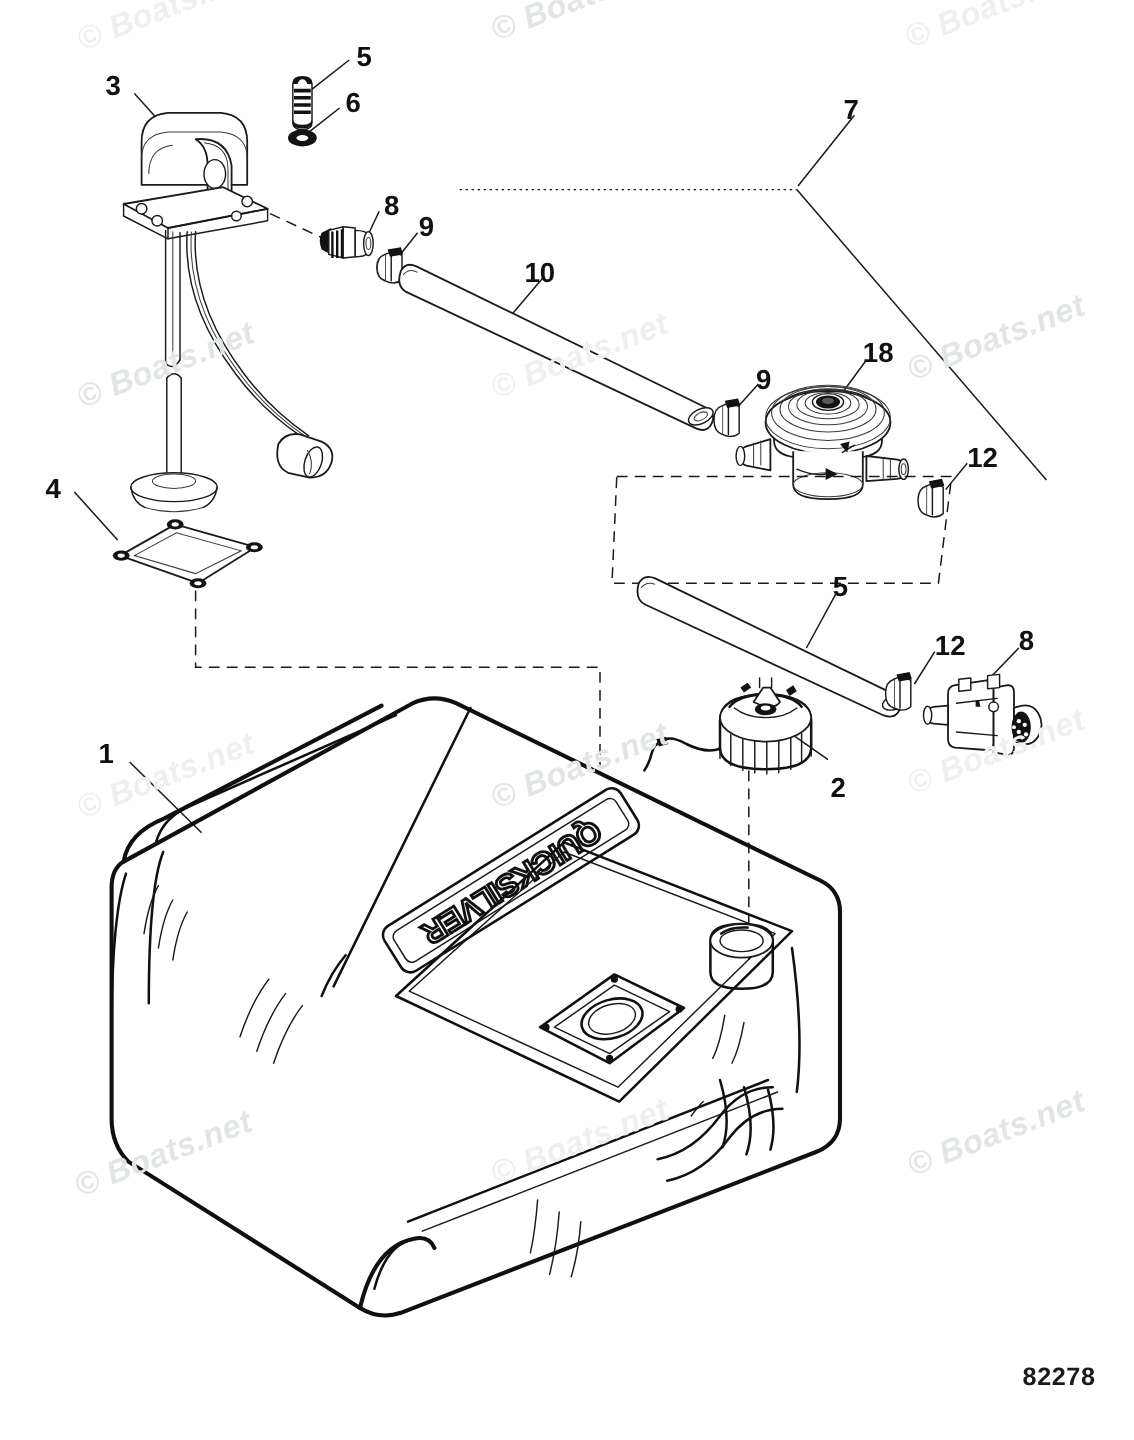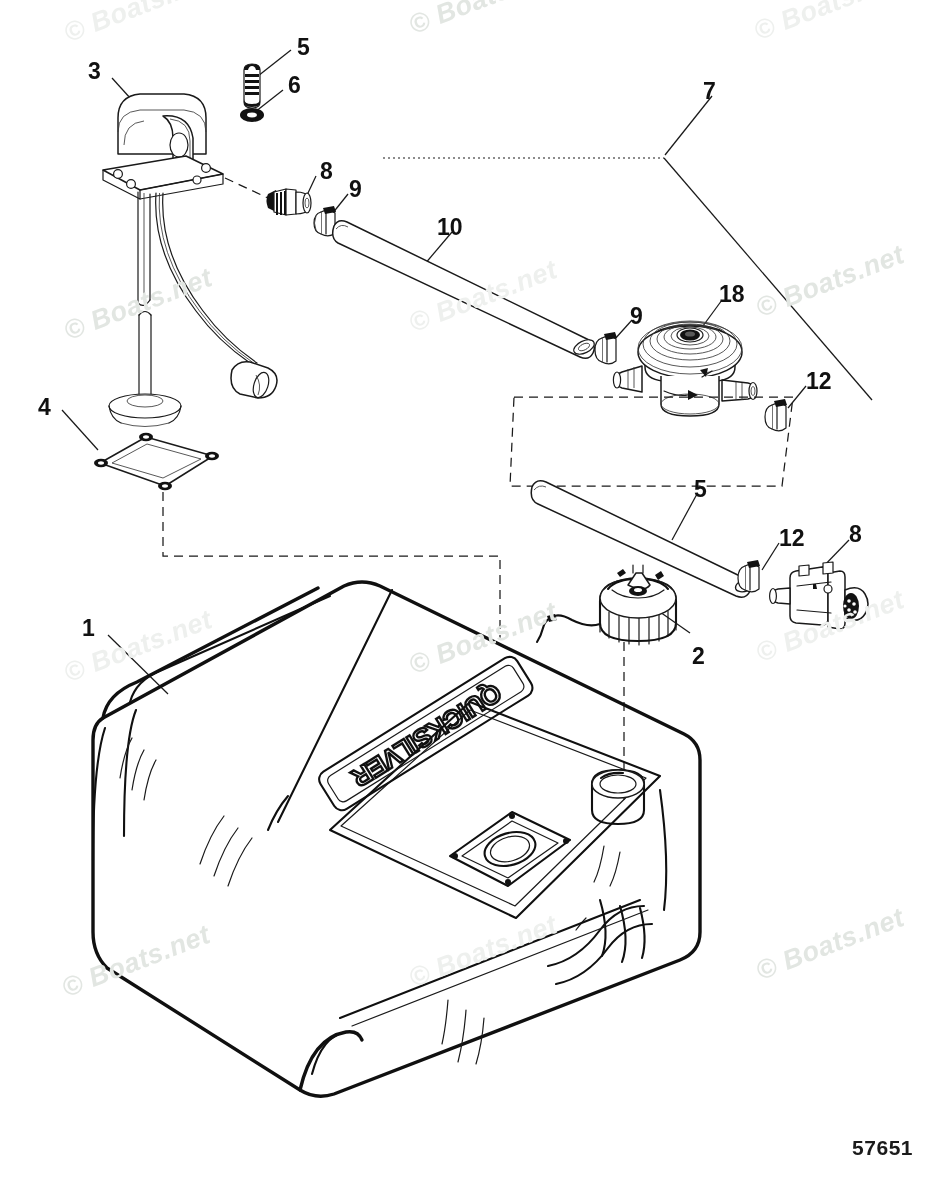--- a/index.html
+++ b/index.html
@@ -348,15 +348,15 @@
       <div class="lbl" style="left: 349px; top: 178px;">9</div>
       <div class="lbl" style="left: 437px; top: 216px;">10</div>
       <div class="lbl" style="left: 630px; top: 305px;">9</div>
       <div class="lbl" style="left: 719px; top: 283px;">18</div>
       <div class="lbl" style="left: 806px; top: 370px;">12</div>
       <div class="lbl" style="left: 694px; top: 478px;">5</div>
       <div class="lbl" style="left: 779px; top: 527px;">12</div>
       <div class="lbl" style="left: 849px; top: 523px;">8</div>
     </div>
 
-  <div class="code">57651</div>
+  <div class="code">82278</div>
 
 </div>
 
 </body></html>

